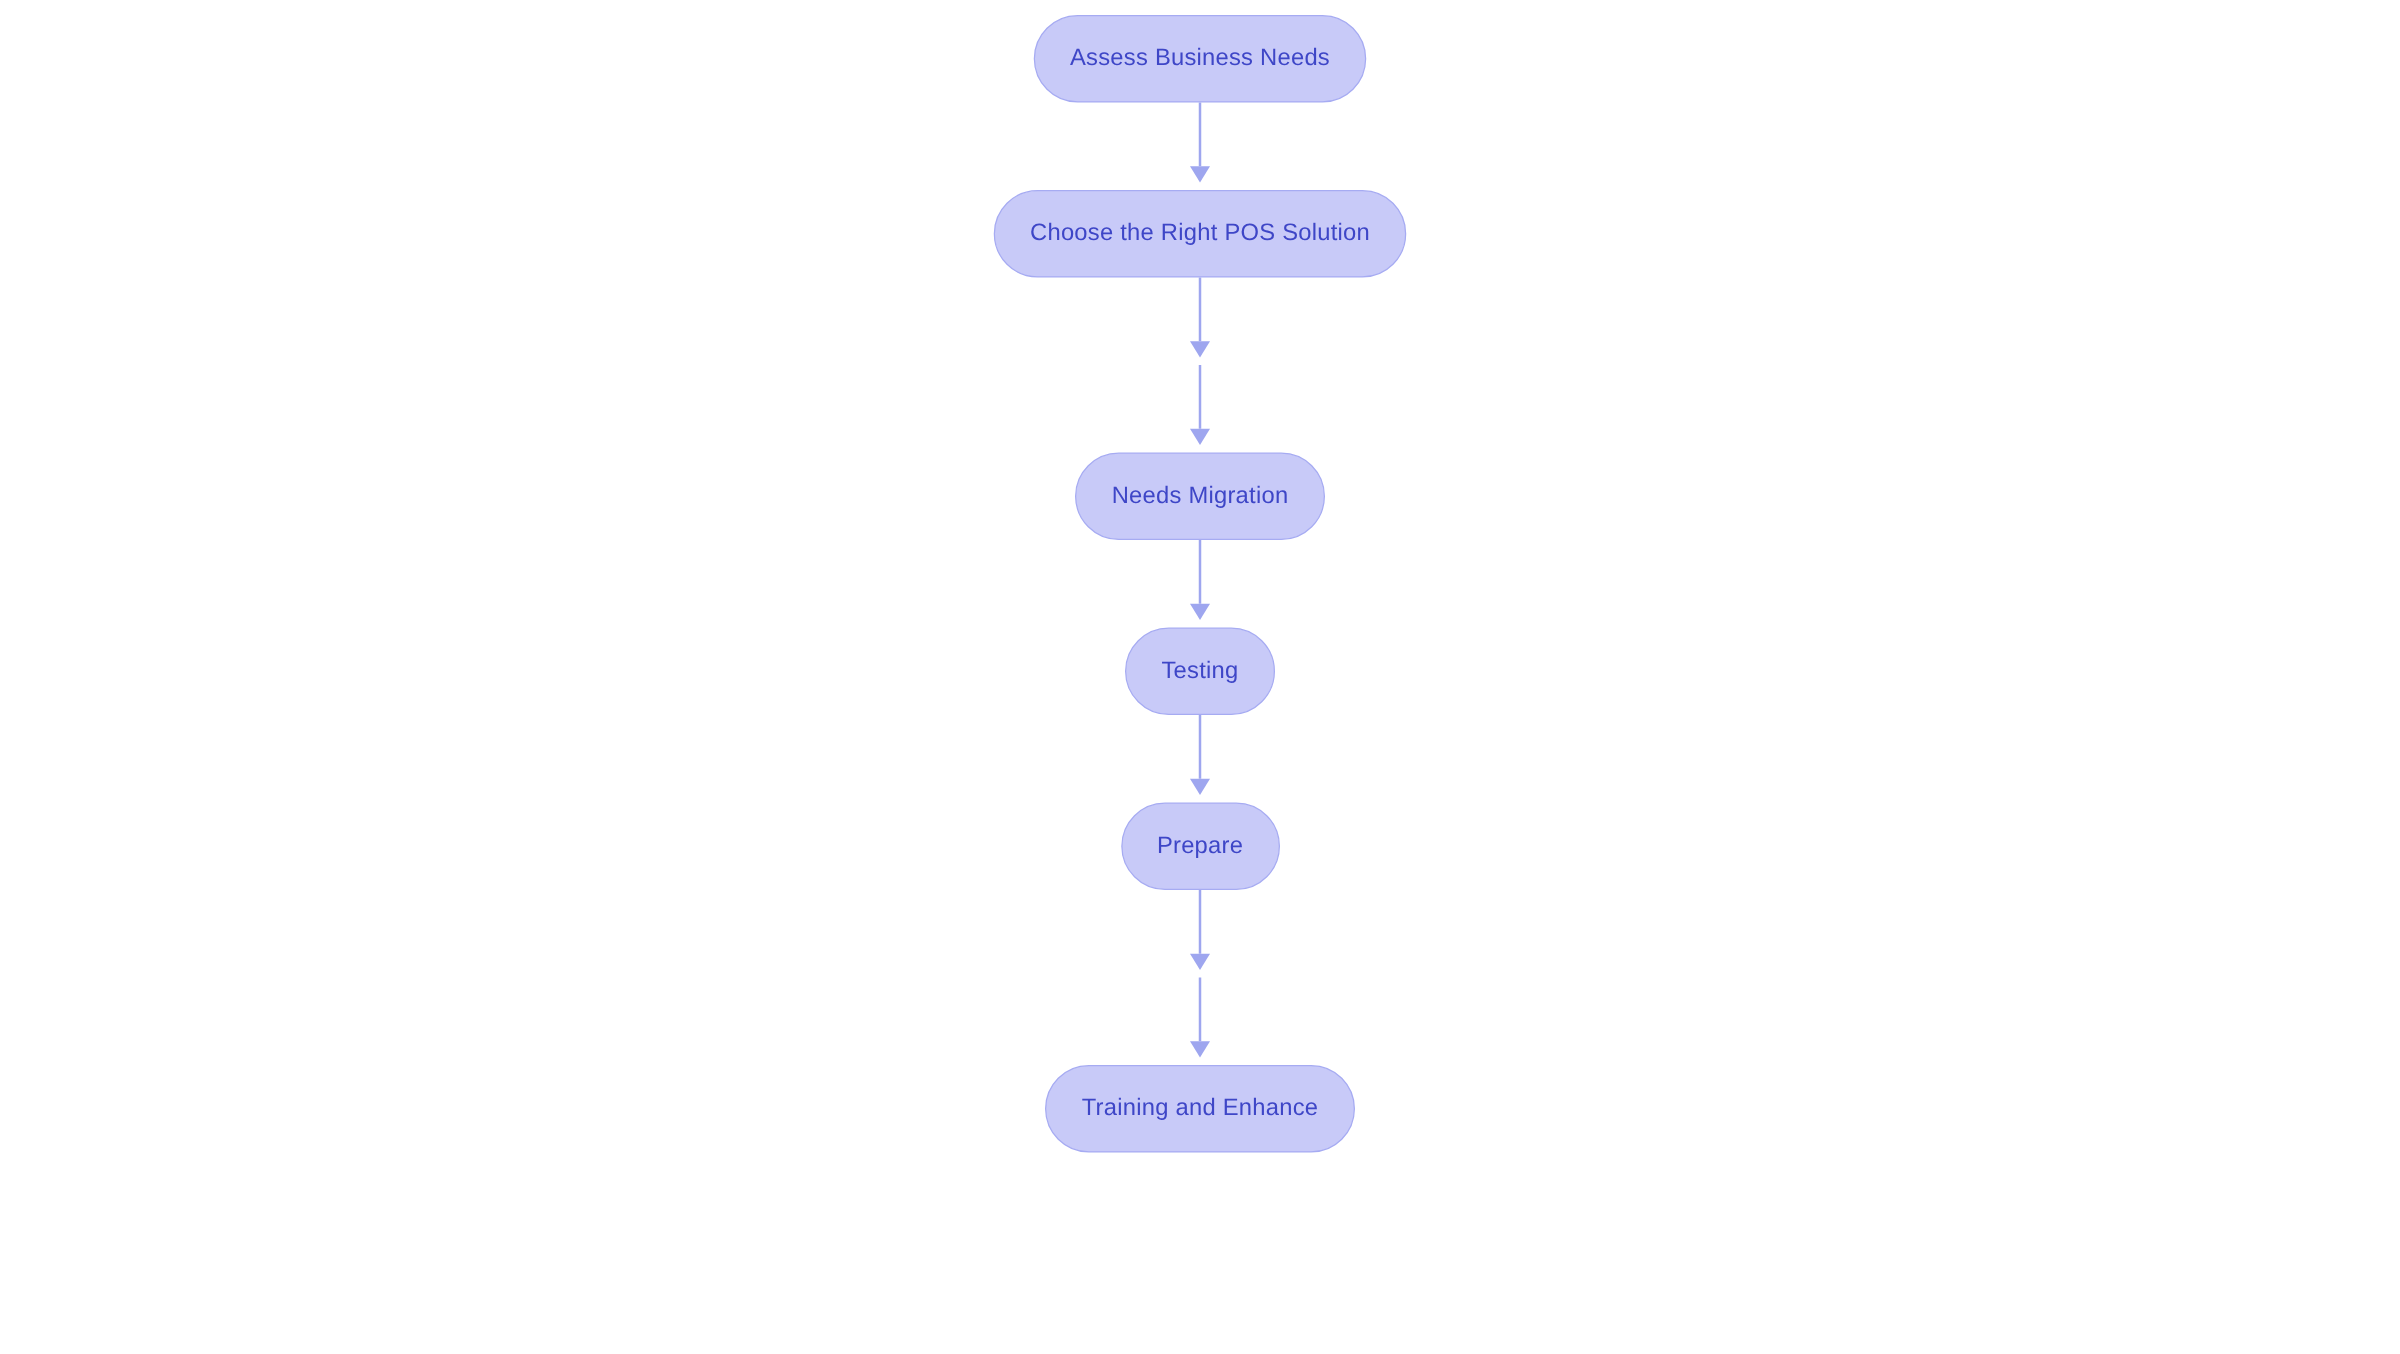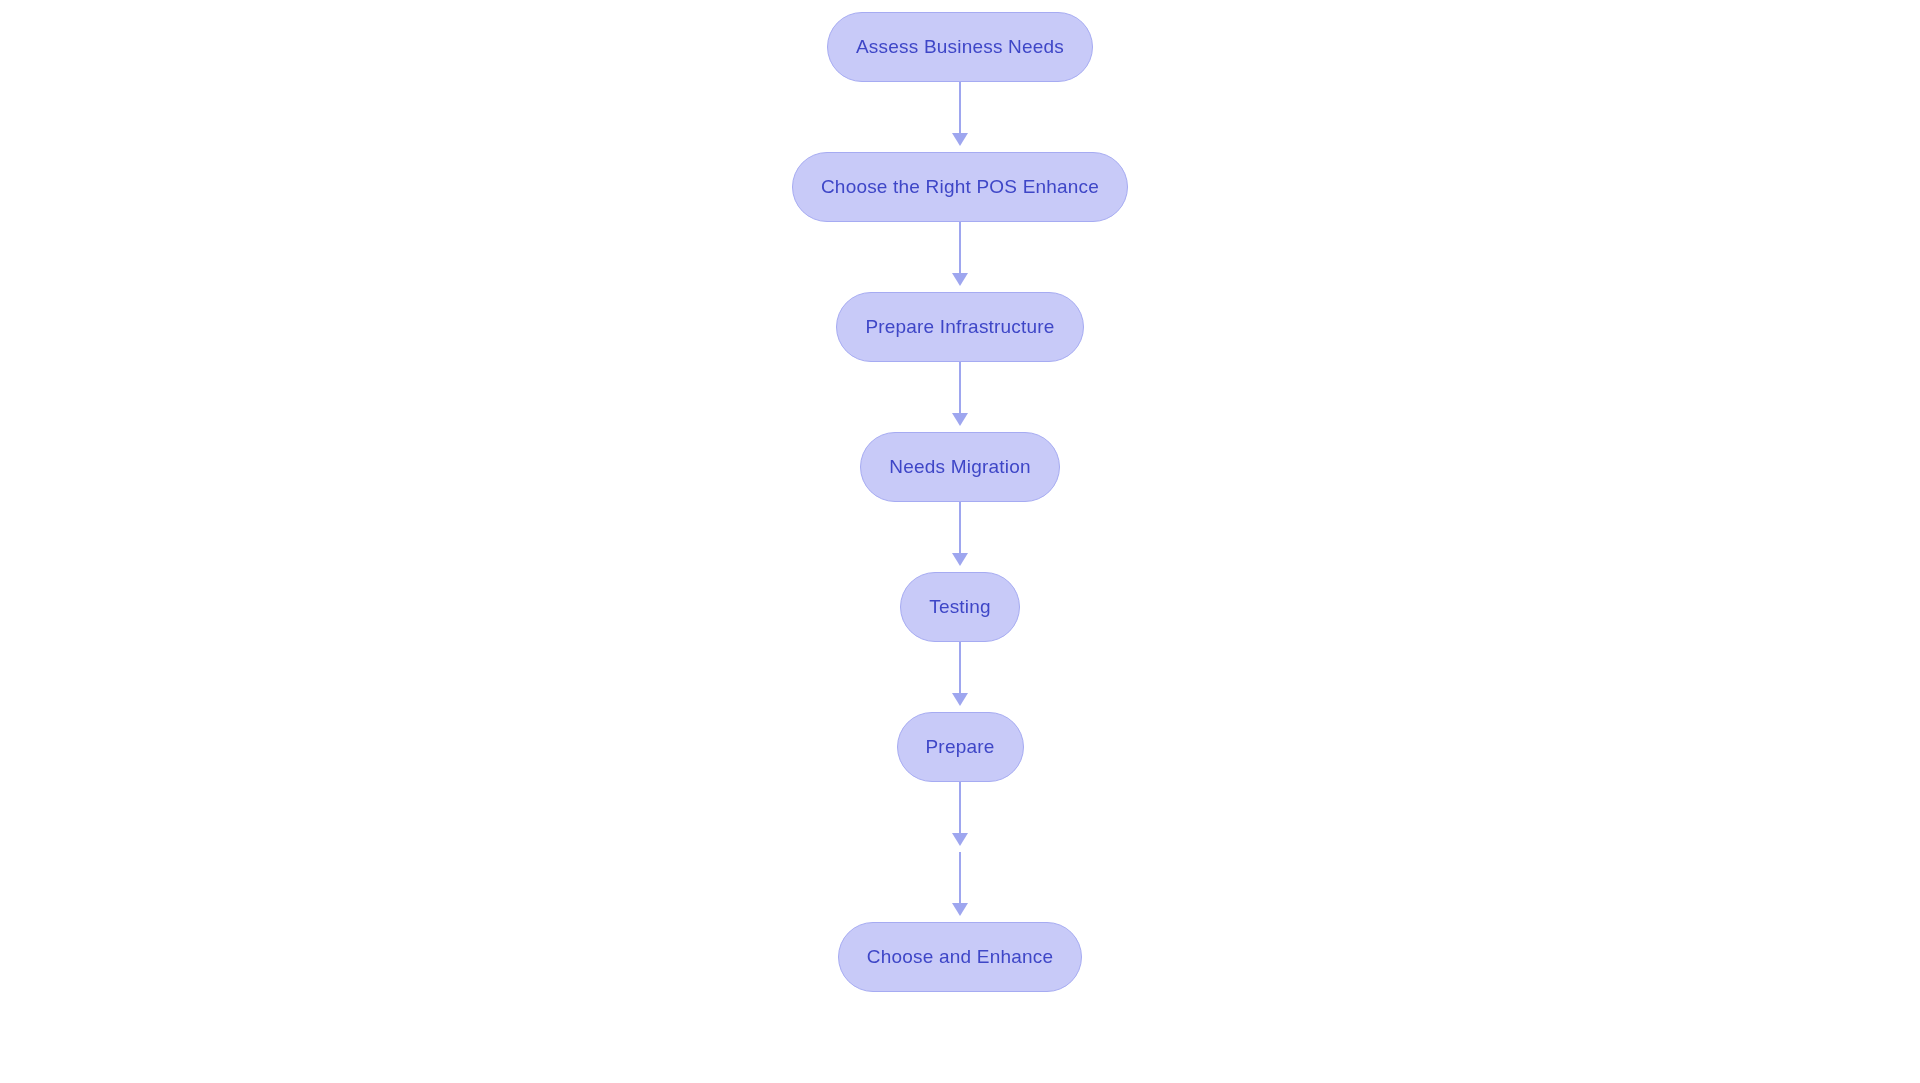--- a/index.html
+++ b/index.html
@@ -67,31 +67,28 @@
   <div class="node">
     <span>Assess Business Needs</span>
   </div>
 
   <div class="connector">
     <div class="line"></div>
     <div class="head"></div>
   </div>
 
   <div class="node">
-    <span>Choose the Right POS Enhance</span>
+    <span>Choose the Right POS Solution</span>
   </div>
 
   <div class="connector">
     <div class="line"></div>
     <div class="head"></div>
   </div>
 
-  <div class="node">
-    <span>Prepare Infrastructure</span>
-  </div>
 
   <div class="connector">
     <div class="line"></div>
     <div class="head"></div>
   </div>
 
   <div class="node">
     <span>Needs Migration</span>
   </div>
 
@@ -118,16 +115,16 @@
     <div class="head"></div>
   </div>
 
 
   <div class="connector">
     <div class="line"></div>
     <div class="head"></div>
   </div>
 
   <div class="node">
-    <span>Choose and Enhance</span>
+    <span>Training and Enhance</span>
   </div>
 
 </div>
 
 </body></html>

